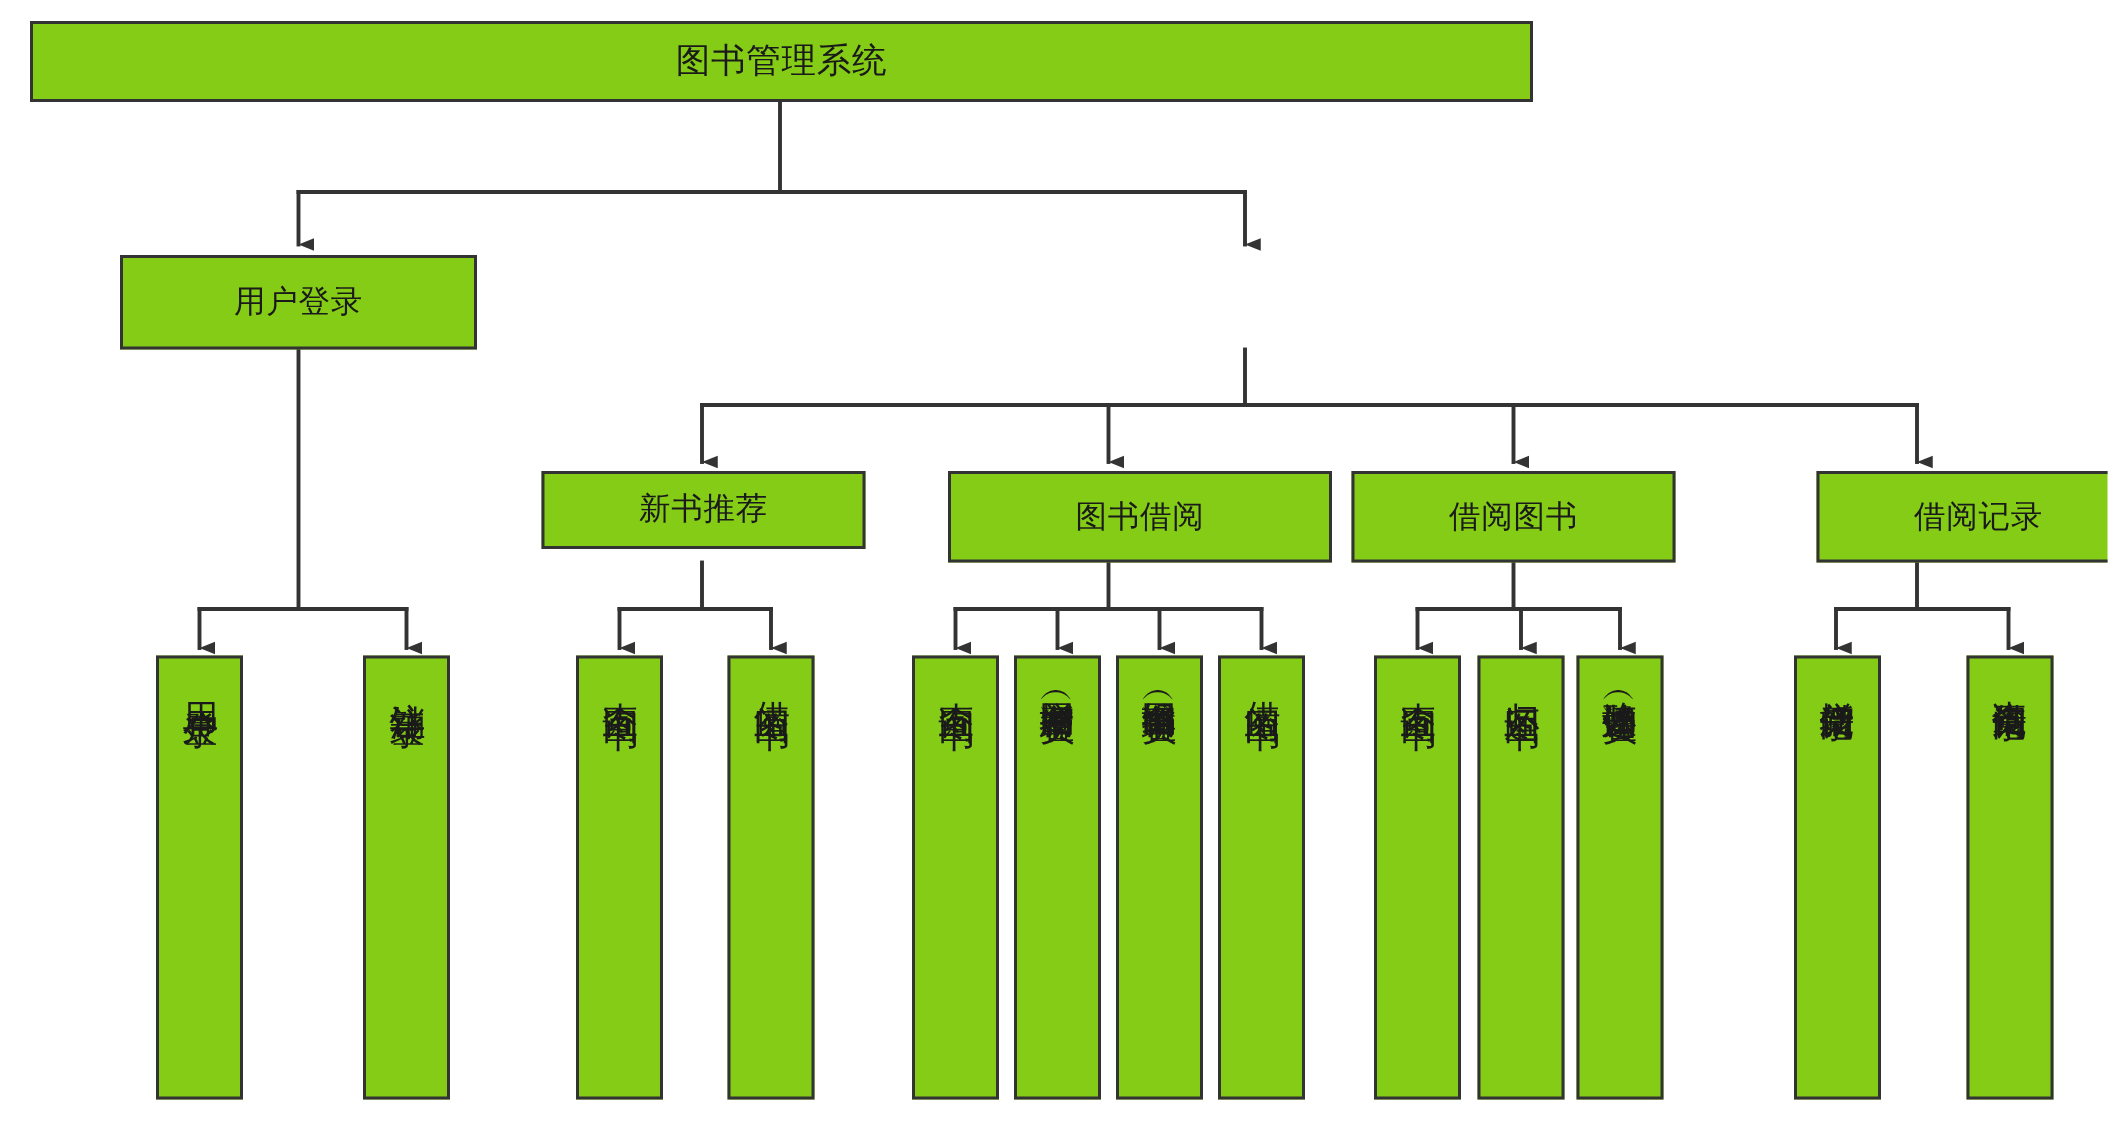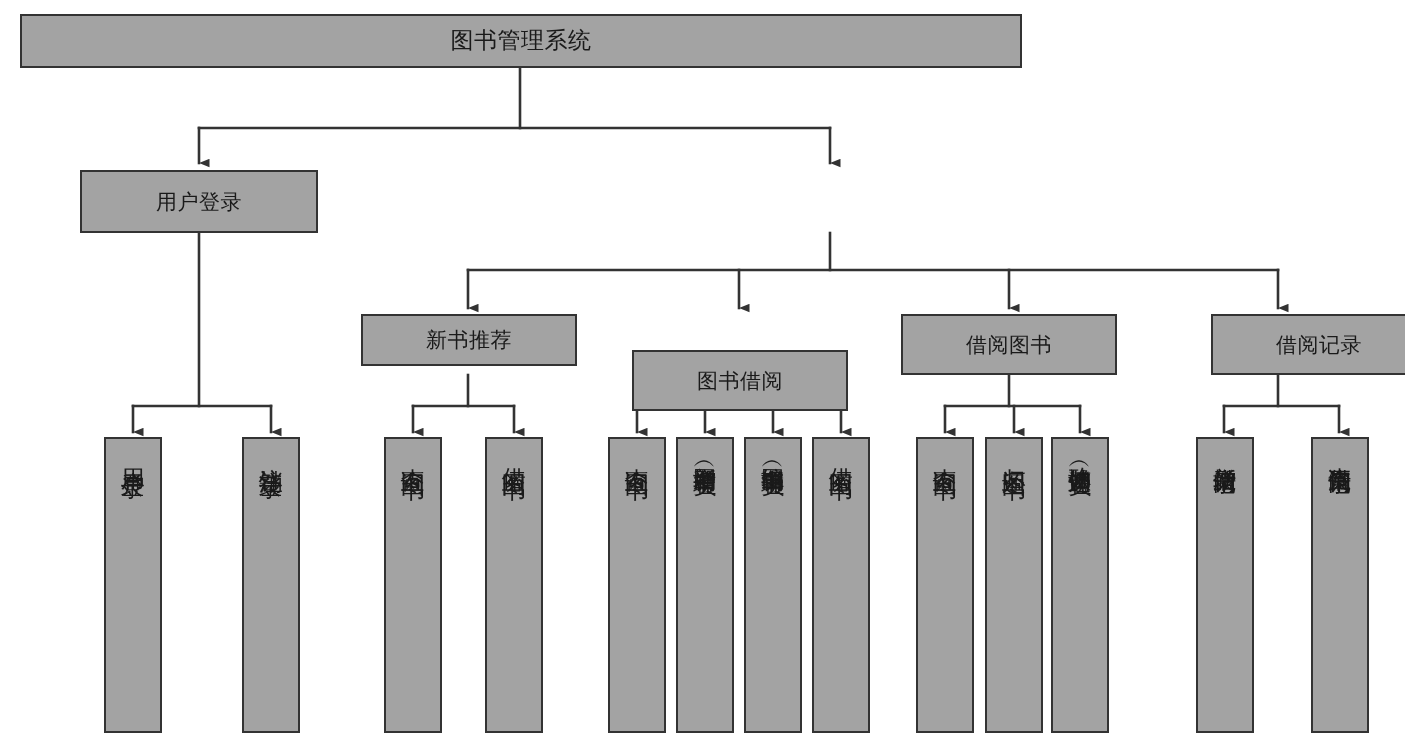--- a/index.html
+++ b/index.html
@@ -1,20 +1,20 @@
 <!DOCTYPE html>
 <html><head>
 <meta charset="utf-8">
 <style>
   html,body{margin:0;padding:0;background:#ffffff;}
   body{width:1405px;height:747px;overflow:hidden;
        font-family:"Liberation Sans","DejaVu Sans",sans-serif;color:#1a1a1a;}
   #stage{position:relative;width:1405px;height:747px;background:#fff;}
   #wires{position:absolute;left:0;top:0;width:1405px;height:747px;pointer-events:none;}
-  .node{position:absolute;box-sizing:border-box;background:#a3a3a3;
+  .node{position:absolute;box-sizing:border-box;background:#84cc16;
         border:2.5px solid #333333;display:flex;align-items:center;
         justify-content:center;text-align:left;}
   .node .lbl{display:block;line-height:1.12;letter-spacing:.5px;}
   .root{font-size:23px;}
   .lvl2{font-size:21px;}
   .lvl3{font-size:21px;}
   .leaf{padding:10px 2px;align-items:flex-start;justify-content:center;}
   .leaf .lbl{writing-mode:vertical-rl;text-orientation:upright;
              font-size:24px;line-height:1.06;letter-spacing:3px;
              white-space:nowrap;}
@@ -82,21 +82,21 @@
     <span class="lbl">图书管理系统</span>
   </div>
 
   <div class="node lvl2" style="left:80px;top:170px;width:238px;height:63px;">
     <span class="lbl">用户登录</span>
   </div>
 
   <div class="node lvl3" style="left:361px;top:314px;width:216px;height:52px;">
     <span class="lbl">新书推荐</span>
   </div>
-  <div class="node lvl3" style="left:632px;top:314px;width:216px;height:61px;margin-top:36px;">
+  <div class="node lvl3" style="left:632px;top:314px;width:256px;height:61px;">
     <span class="lbl">图书借阅</span>
   </div>
   <div class="node lvl3" style="left:901px;top:314px;width:216px;height:61px;">
     <span class="lbl">借阅图书</span>
   </div>
   <div class="node lvl3" style="left:1171px;top:314px;width:216px;height:61px;margin-left:40px;">
     <span class="lbl">借阅记录</span>
   </div>
 
   <div class="node leaf" style="left:104px;top:437px;width:58px;height:296px;">

